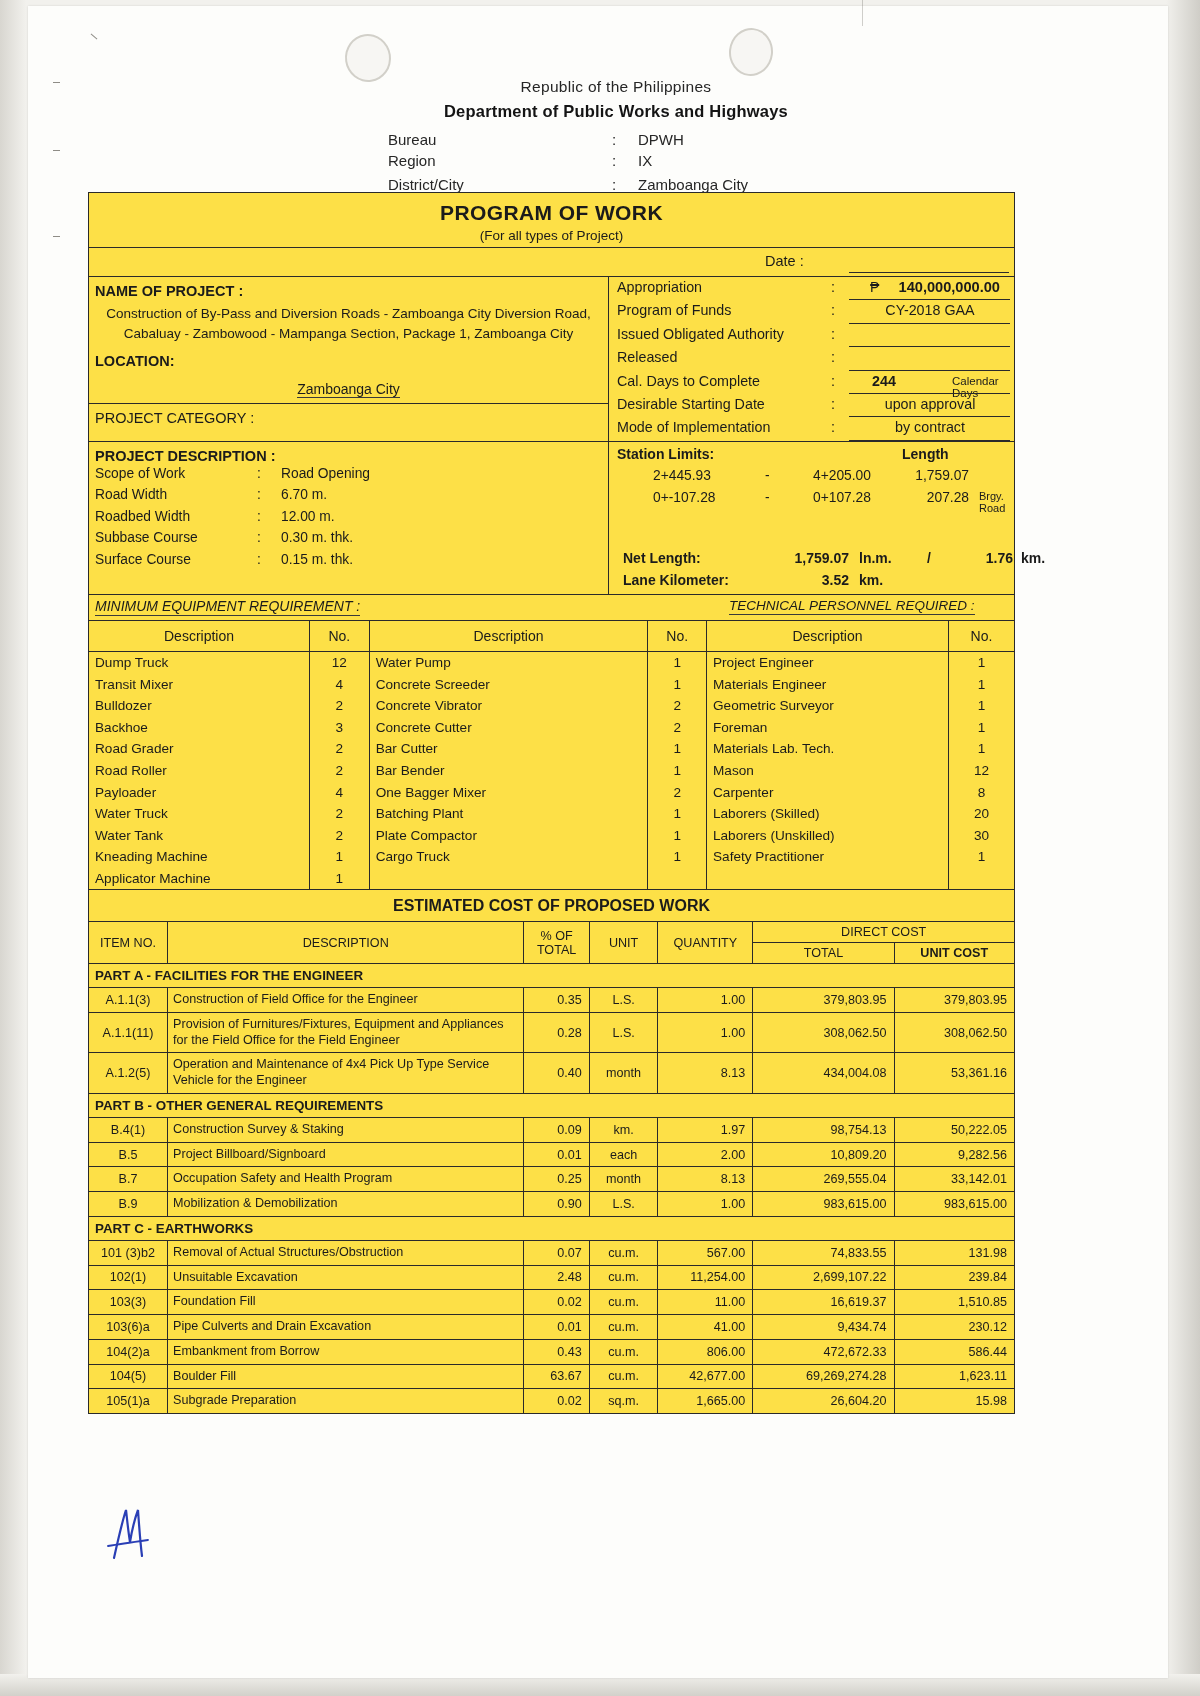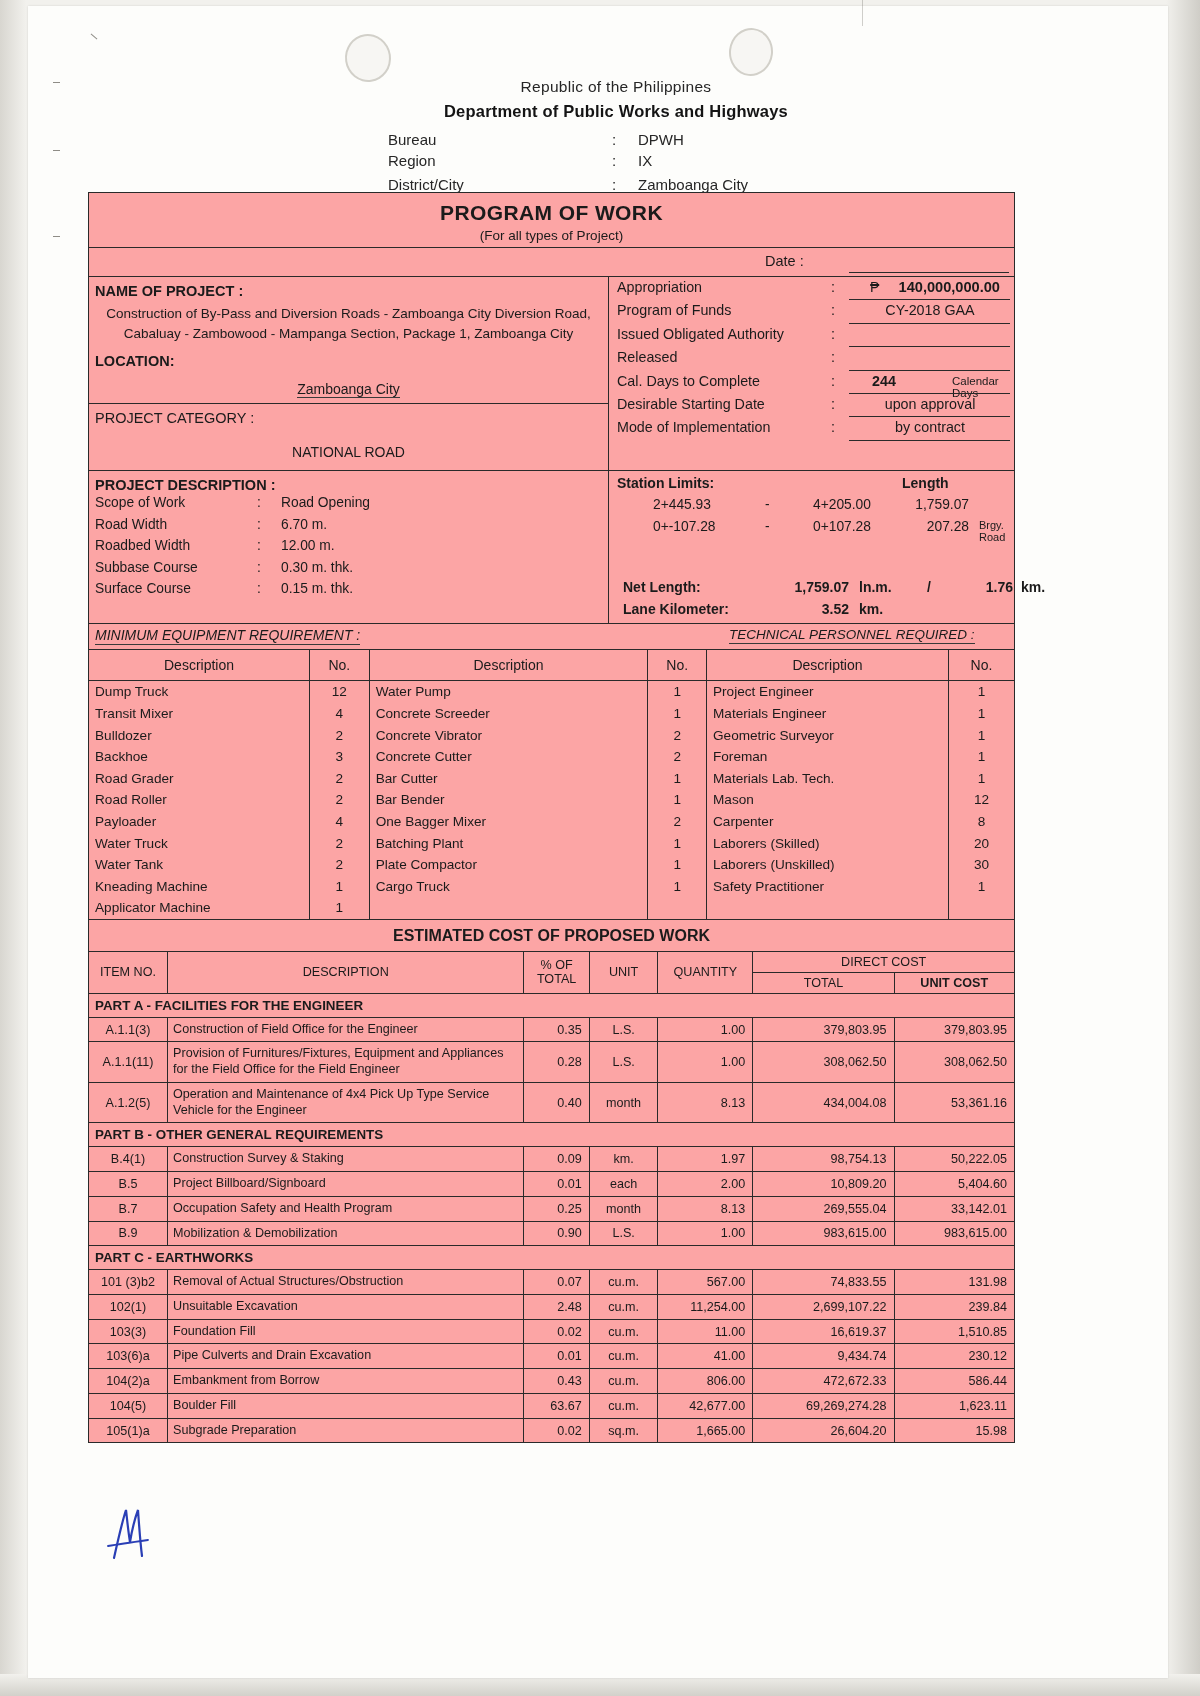--- a/index.html
+++ b/index.html
@@ -27,21 +27,21 @@
   .brow .col{position:absolute;left:224px;top:0;}
   .brow .val{position:absolute;left:250px;top:0;white-space:nowrap;}
   .ul{border-bottom:1px solid #3a3a3a;padding-bottom:1px;}
 
   
   .hole{position:absolute;border:2px solid #d2d0c9;border-radius:50%;background:#f7f6f3;}
   .hole.h1{left:345px;top:34px;width:42px;height:44px;transform:rotate(-8deg);}
   .hole.h2{left:729px;top:28px;width:40px;height:44px;transform:rotate(6deg);}
 
   
-  .frame{position:absolute;left:88px;top:192px;width:925px;border:1.6px solid #2a2a2a;background:#fca5a5;}
+  .frame{position:absolute;left:88px;top:192px;width:925px;border:1.6px solid #2a2a2a;background:#fde047;}
   .ln{border-bottom:1.4px solid #2a2a2a;}
 
   .title-band{text-align:center;padding:8px 0 4px;}
   .title-band .t1{font-size:21px;font-weight:bold;letter-spacing:.4px;}
   .title-band .t2{font-size:13.5px;margin-top:3px;}
 
   .dateband{height:28px;position:relative;}
   .dateband .dt{position:absolute;left:676px;top:5px;font-size:14.5px;}
   .dateband .dtline{position:absolute;left:760px;top:24px;width:160px;border-bottom:1.3px solid #2a2a2a;}
 
@@ -176,21 +176,20 @@
           <div class="projname">
             <span>Construction of By-Pass and Diversion Roads - Zamboanga City Diversion Road,</span><br>
             <span>Cabaluay - Zambowood - Mampanga Section, Package 1, Zamboanga City</span>
           </div>
           <div class="sechead" style="padding-top:8px;">LOCATION:</div>
           <div class="locval">
             <span>Zamboanga City</span>
           </div>
           <div class="ln" style="margin:0 -1px 0 -1px;"></div>
           <div class="sechead" style="font-weight:normal;">PROJECT CATEGORY :</div>
-          <div class="cat">NATIONAL ROAD</div>
         </div>
 
         <div class="colR">
           <div class="kv">
             <span class="k">Appropriation</span>
             <span class="c">:</span>
             <span class="v money">
               <span class="peso">₱</span>
               <span>140,000,000.00</span>
             </span>
@@ -475,21 +474,21 @@
           <td class="cn">98,754.13</td>
           <td class="cn" style="border-right:none;">50,222.05</td>
         </tr>
         <tr>
           <td class="ci" style="border-left:none;">B.5</td>
           <td class="cd">Project Billboard/Signboard</td>
           <td class="cn">0.01</td>
           <td class="cc">each</td>
           <td class="cn">2.00</td>
           <td class="cn">10,809.20</td>
-          <td class="cn" style="border-right:none;">5,404.60</td>
+          <td class="cn" style="border-right:none;">9,282.56</td>
         </tr>
         <tr>
           <td class="ci" style="border-left:none;">B.7</td>
           <td class="cd">Occupation Safety and Health Program</td>
           <td class="cn">0.25</td>
           <td class="cc">month</td>
           <td class="cn">8.13</td>
           <td class="cn">269,555.04</td>
           <td class="cn" style="border-right:none;">33,142.01</td>
         </tr>

